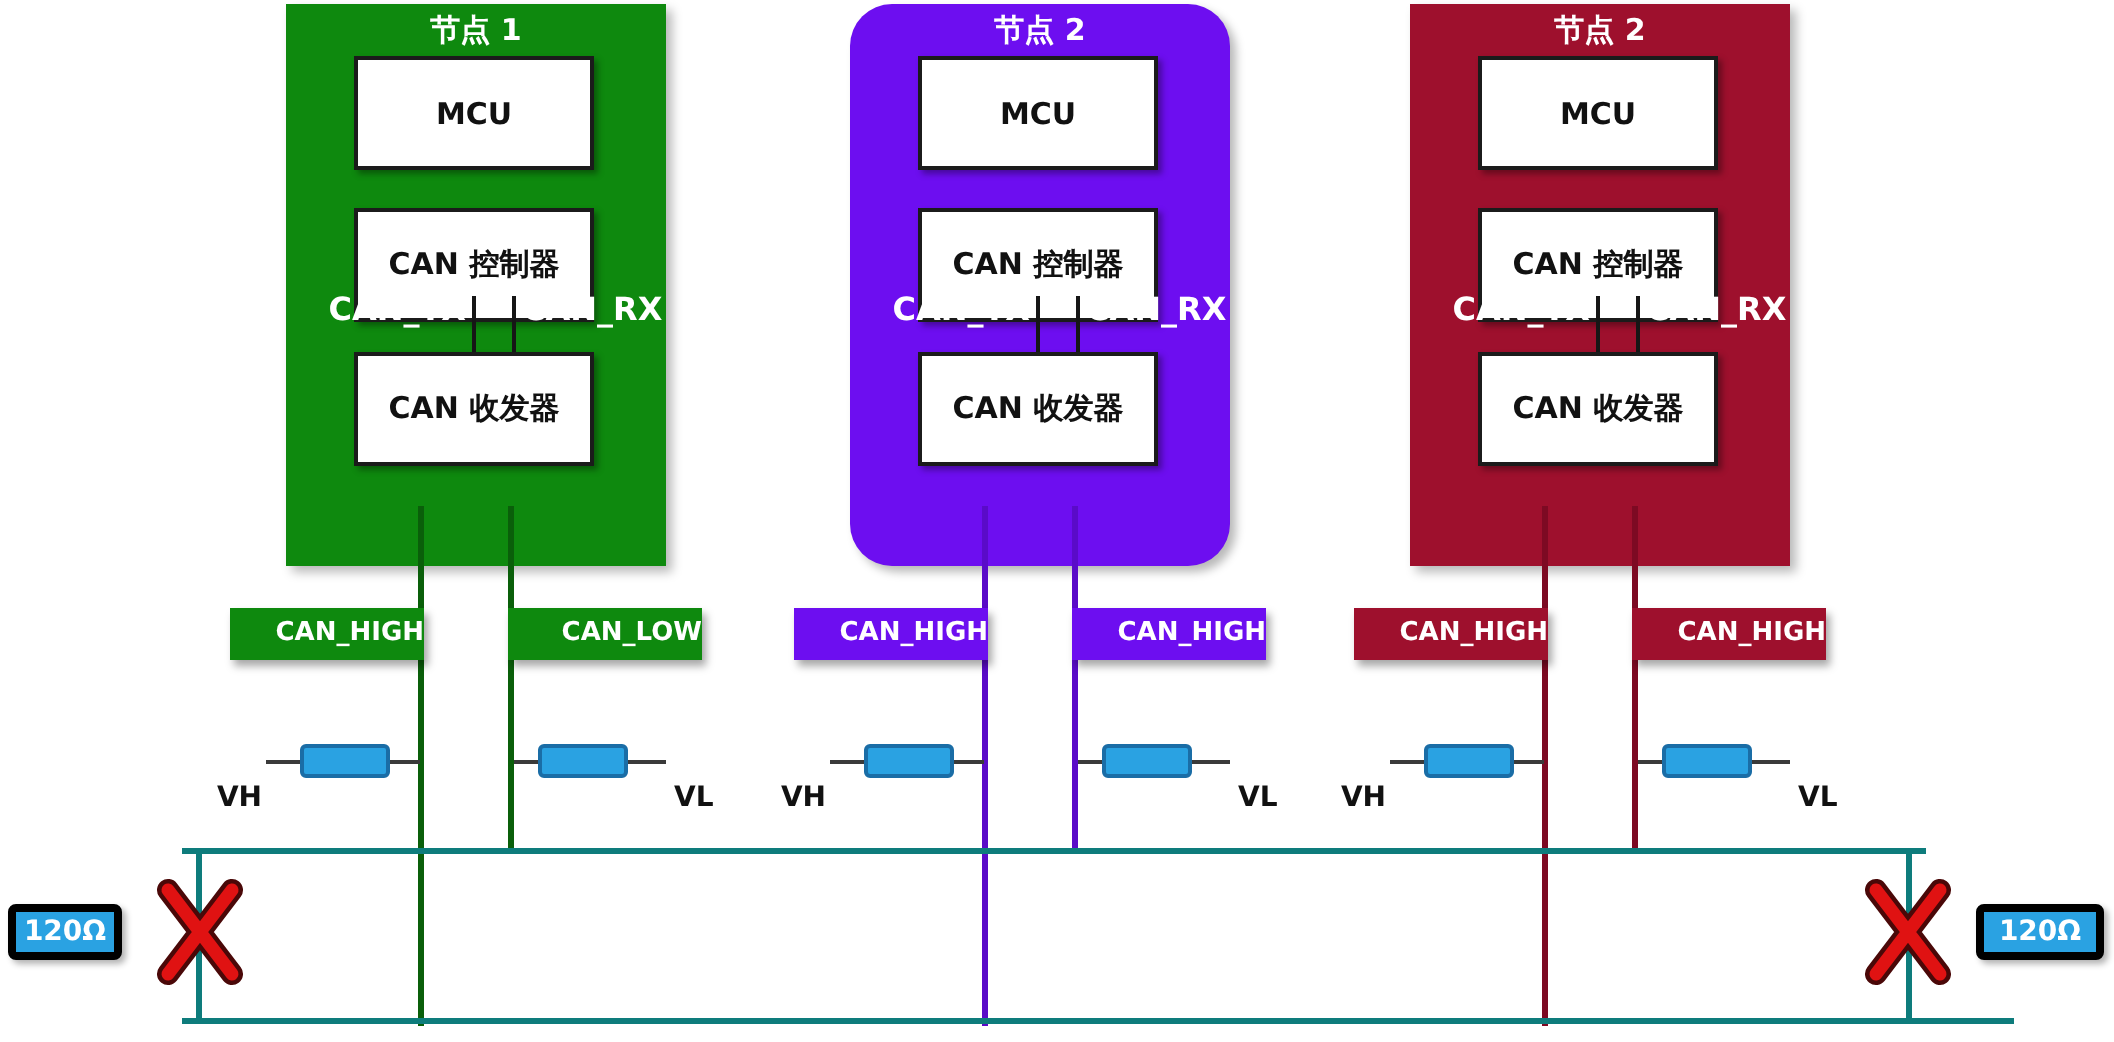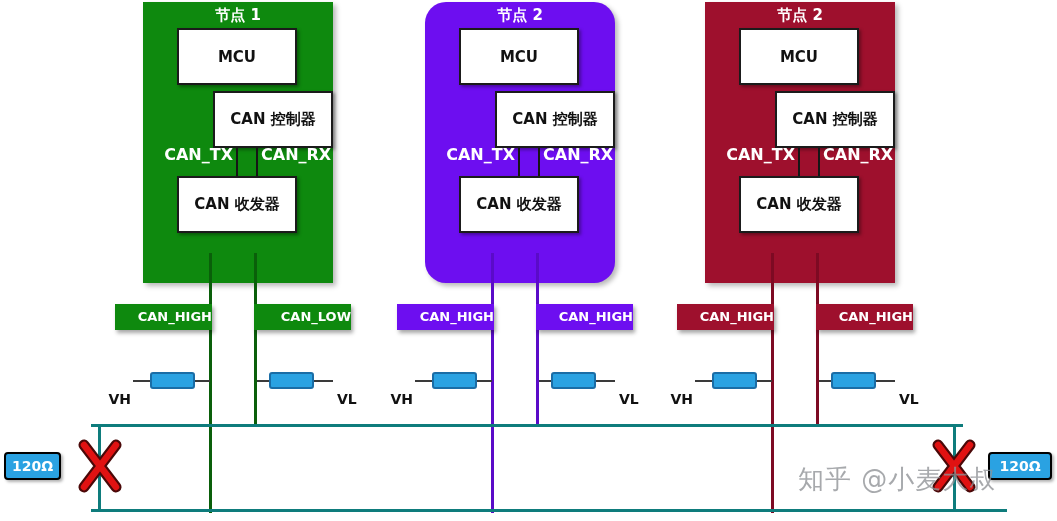--- a/index.html
+++ b/index.html
@@ -17,21 +17,21 @@
   .n3 .node-box { background:#9e102d; }
 
   .node-title { position:absolute; top:4px; left:0; width:100%; text-align:center;
                 color:#fff; font-weight:bold; font-size:15px; }
 
   .inner-box { position:absolute; left:34px; width:120px; height:57px; background:#fff;
                border:2px solid #1b1b1b; color:#111; font-weight:bold; font-size:15px;
                display:flex; align-items:center; justify-content:center;
                box-shadow:2px 2px 3px rgba(0,0,0,.35); }
   .mcu  { top:26px;text-align:center; }
-  .ctrl { top:89px;margin-left:36px; }
+  .ctrl { top:102px; }
   .tran { top:174px; }
 
   .conn { position:absolute; width:2px; top:146px; height:45px; background:#161616; }
   .conn-l { left:93px; } .conn-r { left:113px; }
 
   .iolabel { position:absolute; top:143px; width:88px; color:#fff; font-weight:bold; font-size:16px; }
   .tx { left:2px;  text-align:right; }
   .rx { left:118px; text-align:left; }
 
   .drop { position:absolute; width:3px; top:253px; }
@@ -68,21 +68,21 @@
   .term-v   { position:absolute; width:3px; top:425px; height:87px; background:#0e7c7c; }
   .tv-left  { left:98px; }  .tv-right { left:953px; }
   .term-cap { position:absolute; width:17px; height:3px; background:#0e7c7c; }
   .cap-lt { left:91px;  top:424px; } .cap-lb { left:91px;  top:509px; }
   .cap-rt { left:946px; top:424px; } .cap-rb { left:946px; top:509px; }
 
   .xmark { position:absolute; width:46px; height:58px; }
   .x-left  { left:77px;  top:437px; }
   .x-right { left:931px; top:437px; }
 
-  .badge { position:absolute; top:452px; height:28px; background:#2aa2e2; border:2px solid #000000;
+  .badge { position:absolute; top:452px; height:28px; background:#2aa2e2; border:4px solid #000000;
            border-radius:4px; color:#fff; font-weight:bold; font-size:14px;
            display:flex; align-items:center; justify-content:center;
            box-shadow:2px 2px 3px rgba(0,0,0,.3); }
   .badge-left  { left:4px;   width:57px; }
   .badge-right { left:988px; width:64px; }
 
   .watermark { position:absolute; left:798px; top:462px; font-size:26px; color:#8f9296;
                opacity:.78; letter-spacing:1px; white-space:nowrap; }
 </style>
 </head>
@@ -173,15 +173,14 @@
 
   <div class="term-v tv-right"></div>
   <div class="term-cap cap-rt"></div>
   <div class="term-cap cap-rb"></div>
   <svg class="xmark x-right" viewBox="0 0 46 58">
     <path d="M7 8 L39 50 M39 8 L7 50" stroke="#4a0808" stroke-width="11" stroke-linecap="round" fill="none"></path>
     <path d="M7 8 L39 50 M39 8 L7 50" stroke="#e01212" stroke-width="6.5" stroke-linecap="round" fill="none"></path>
   </svg>
   <div class="badge badge-right">120Ω</div>
 
-  <div class="watermark">知乎 @小麦大叔</div>
 
 </div>
 
 </body></html>

